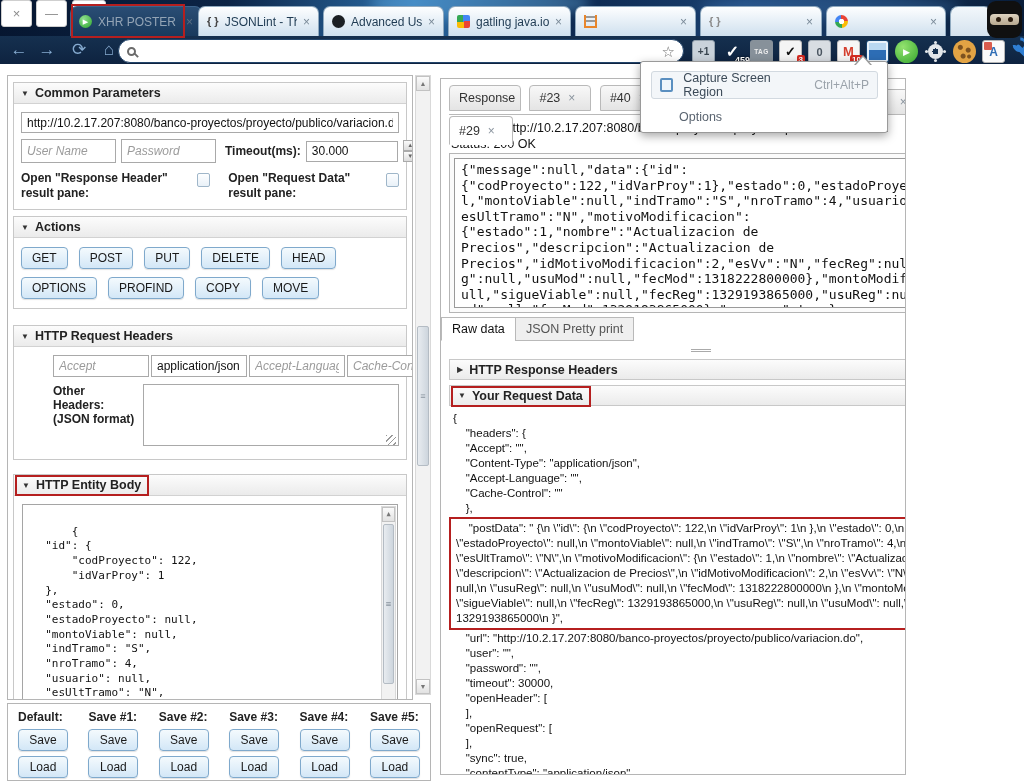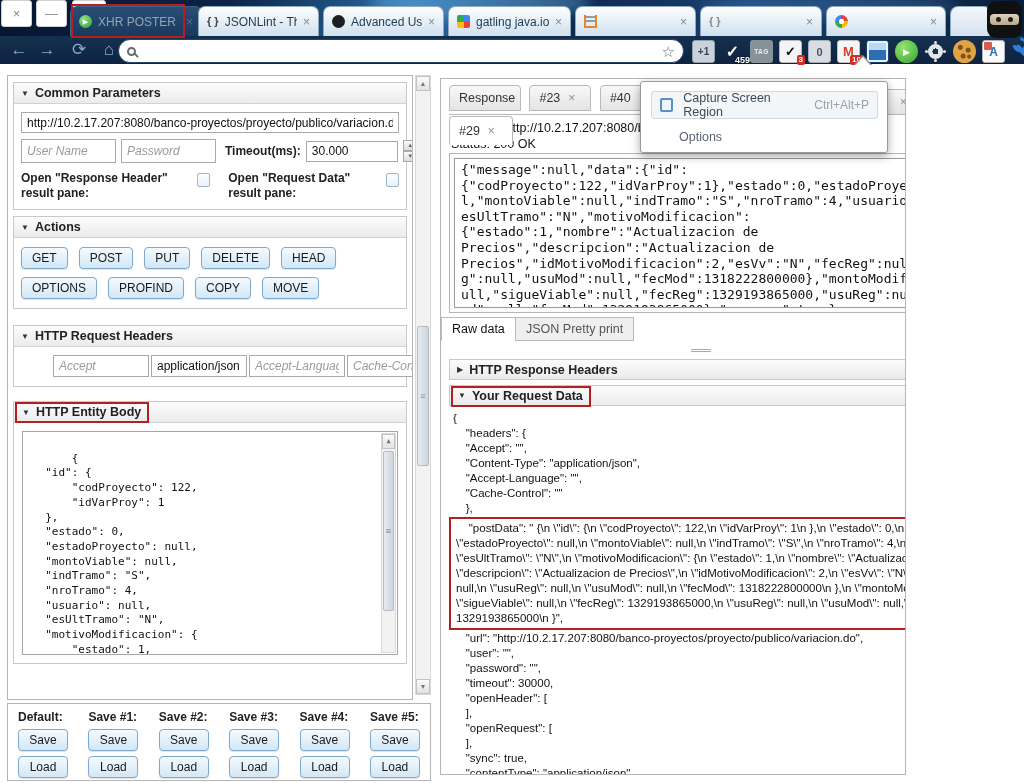--- a/index.html
+++ b/index.html
@@ -284,20 +284,30 @@
       <span class="caret">▼</span>
       <span class="sec-title">HTTP Request Headers</span>
     </div>
     <div style="padding:8px 7px 9px 7px;margin-left:32px;">
       <div style="display:flex;gap:2px;">
         <input class="tin" style="width: 96px;" placeholder="Accept">
         <input class="tin" style="width: 96px;" value="application/json">
         <input class="tin" style="width: 96px;" placeholder="Accept-Language">
         <input class="tin" style="width: 90px;" placeholder="Cache-Control">
       </div>
+      <div style="display:flex;margin-top:7px;gap:8px;">
+        <span style="width:82px;">
+          <span class="lbl" style="display:block;">Other Headers:</span>
+          <span class="lbl" style="display:block;">(JSON format)</span>
+        </span>
+        <span style="position:relative;flex:1;">
+          <textarea class="tin" style="width: 100%; height: 62px;"></textarea>
+          <span class="resize-corner" style="right:3px;bottom:5px;"></span>
+        </span>
+      </div>
     </div>
   </div>
 
   <div class="sec" style="margin-top:14px;">
     <div class="sec-head">
       <span class="annot">
         <span class="caret">▼</span>
         <span class="sec-title">HTTP Entity Body</span>
       </span>
     </div>
@@ -459,21 +469,21 @@
     ],
     "openRequest": [
     ],
     "sync": true,
     "contentType": "application/json"
 }</div>
   </div>
 </div>
 
 <div class="abs caret-up-outer" style="left:854px;top:55px;z-index:61;"></div>
-<div class="abs dropdown" style="left:640px;top:81px;width:248px;height:72px;">
+<div class="abs dropdown" style="left:640px;top:61px;width:248px;height:72px;">
   <div class="dd-item1">
     <span class="dd-capicon"></span>
     <span class="dd-label">Capture Screen Region</span>
     <span class="dd-short">Ctrl+Alt+P</span>
   </div>
   <span class="dd-options">Options</span>
 </div>
 <div class="abs caret-up-inner" style="left:855px;top:57px;z-index:62;"></div>
 
 <div class="abs redbox" style="left:71px;top:4px;width:114px;height:34px;"></div>

